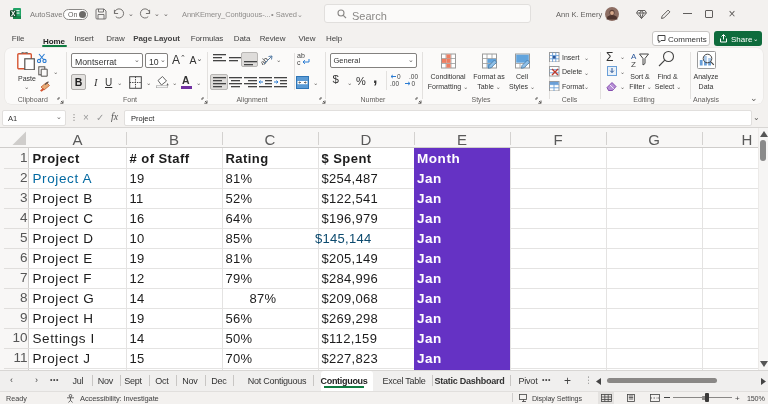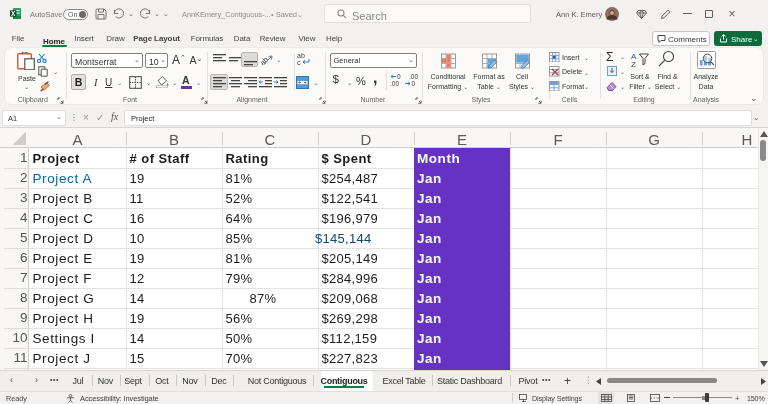--- a/index.html
+++ b/index.html
@@ -474,21 +474,21 @@
 <div class="ab" style="left:105.5px;top:376px;transform:translateX(-50%);font-size:9px;letter-spacing:-0.25px;color:#333;white-space:nowrap;">Nov</div>
 <div class="ab" style="left:133px;top:376px;transform:translateX(-50%);font-size:9px;letter-spacing:-0.25px;color:#333;white-space:nowrap;">Sept</div>
 <div class="ab" style="left:162px;top:376px;transform:translateX(-50%);font-size:9px;letter-spacing:-0.25px;color:#333;white-space:nowrap;">Oct</div>
 <div class="ab" style="left:190px;top:376px;transform:translateX(-50%);font-size:9px;letter-spacing:-0.25px;color:#333;white-space:nowrap;">Nov</div>
 <div class="ab" style="left:219px;top:376px;transform:translateX(-50%);font-size:9px;letter-spacing:-0.25px;color:#333;white-space:nowrap;">Dec</div>
 <div class="ab" style="left:277px;top:376px;transform:translateX(-50%);font-size:9px;letter-spacing:-0.25px;color:#333;white-space:nowrap;">Not Contiguous</div>
 <div class="ab" style="left:321px;top:370.5px;width:52px;height:20.5px;background:#fff;border-radius:3px 3px 0 0;"></div>
 <div class="ab" style="left:344px;top:375.5px;transform:translateX(-50%);font-size:9px;letter-spacing:-0.3px;font-weight:bold;color:#222;">Contiguous</div>
 <div class="ab" style="left:324px;top:385.5px;width:40px;height:2px;background:#107C41;"></div>
 <div class="ab" style="left:404px;top:376px;transform:translateX(-50%);font-size:9px;letter-spacing:-0.25px;color:#333;white-space:nowrap;">Excel Table</div>
-<div class="ab" style="left:469.5px;top:376px;transform:translateX(-50%);font-size:9px;letter-spacing:-0.25px;color:#333;white-space:nowrap;">Static Dashboard</div>
+<div class="ab" style="left:469.5px;top:376px;transform:translateX(-50%);font-size:9px;letter-spacing:-0.25px;color:#333;white-space:nowrap;font-weight:bold;">Static Dashboard</div>
 <div class="ab" style="left:528px;top:376px;transform:translateX(-50%);font-size:9px;letter-spacing:-0.25px;color:#333;white-space:nowrap;">Pivot</div>
 <div class="ab" style="left:91.5px;top:375px;width:1px;height:11px;background:#c8c6c4;"></div>
 <div class="ab" style="left:119.5px;top:375px;width:1px;height:11px;background:#c8c6c4;"></div>
 <div class="ab" style="left:148.5px;top:375px;width:1px;height:11px;background:#c8c6c4;"></div>
 <div class="ab" style="left:176px;top:375px;width:1px;height:11px;background:#c8c6c4;"></div>
 <div class="ab" style="left:204.5px;top:375px;width:1px;height:11px;background:#c8c6c4;"></div>
 <div class="ab" style="left:233px;top:375px;width:1px;height:11px;background:#c8c6c4;"></div>
 <div class="ab" style="left:313px;top:375px;width:1px;height:11px;background:#c8c6c4;"></div>
 <div class="ab" style="left:431.5px;top:375px;width:1px;height:11px;background:#c8c6c4;"></div>
 <div class="ab" style="left:509.5px;top:375px;width:1px;height:11px;background:#c8c6c4;"></div>

